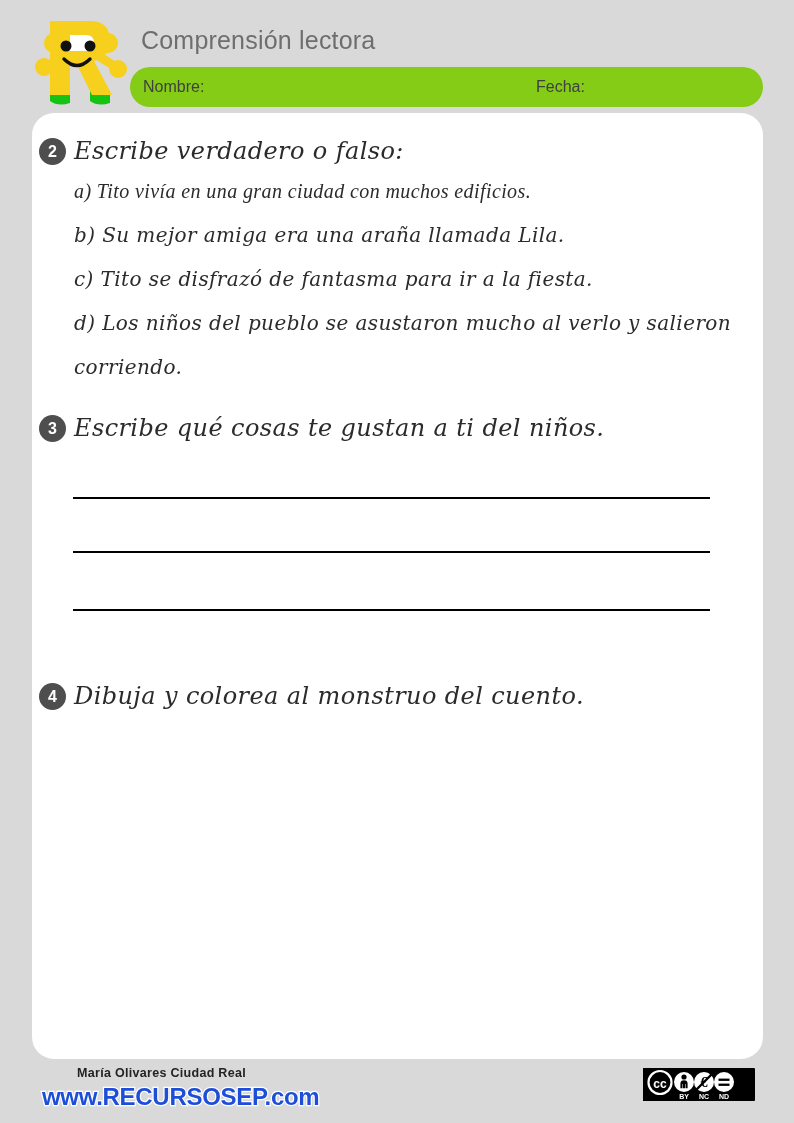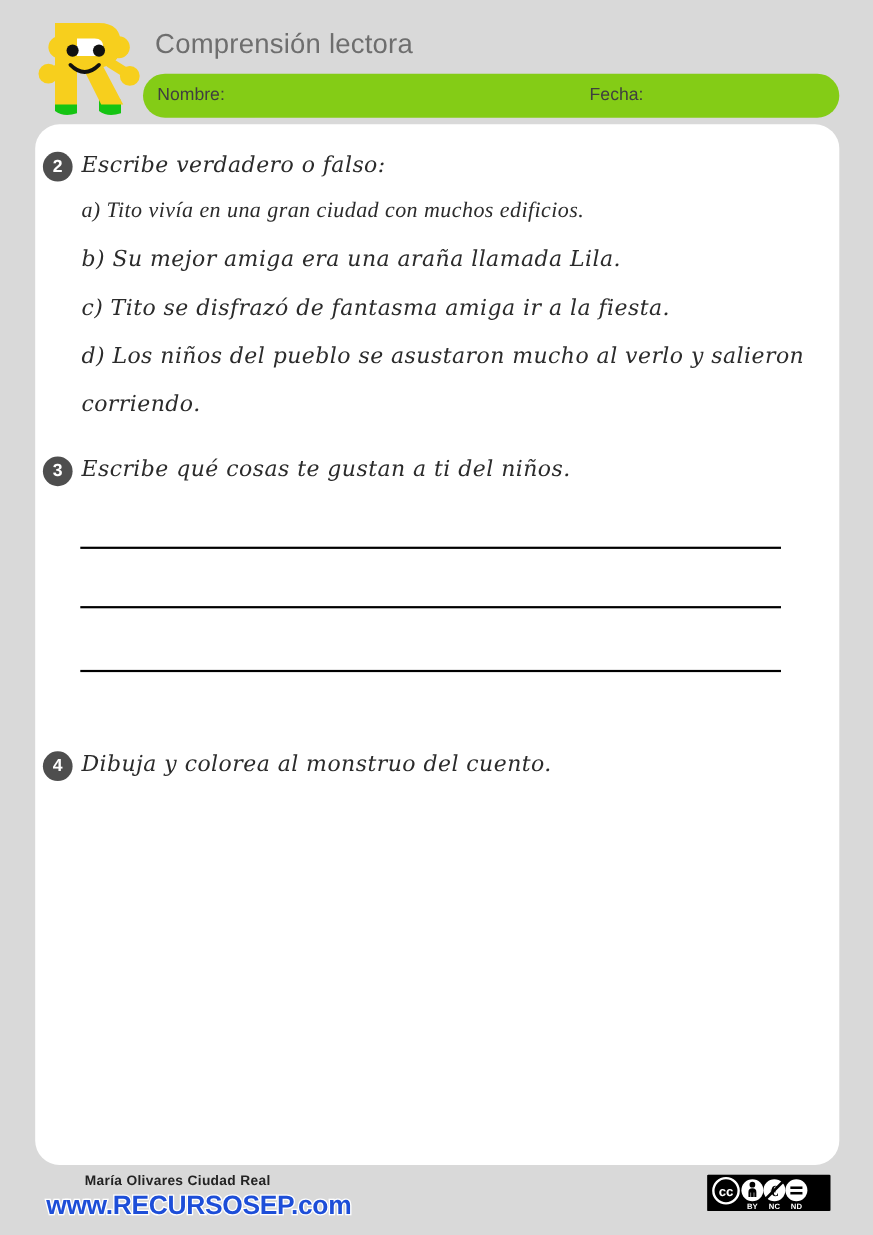--- a/index.html
+++ b/index.html
@@ -107,21 +107,21 @@
     text-align: center;
     line-height: 27px;
   }
 
   .prompt {
     position: absolute;
     left: 42px;
     top: -1px;
     font-family: "URW Chancery L", "DejaVu Serif", serif;
     font-style: italic;
-    font-size: 20px;
+    font-size: 24px;
     color: #2b2b2b;
     white-space: nowrap;
     letter-spacing: 0.4px;
   }
 
   .tf-item {
     position: absolute;
     left: 42px;
     font-family: "URW Chancery L", "DejaVu Serif", serif;
     font-style: italic;
@@ -240,21 +240,21 @@
   </div>
 </div>
 
 <div id="worksheet-card">
 
   <div class="exercise" id="exercise-2">
     <div class="num-badge">2</div>
     <div class="prompt">Escribe verdadero o falso:</div>
     <div class="tf-item" id="tf-a">a) Tito vivía en una gran ciudad con muchos edificios.</div>
     <div class="tf-item" id="tf-b">b) Su mejor amiga era una araña llamada Lila.</div>
-    <div class="tf-item" id="tf-c">c) Tito se disfrazó de fantasma amiga ir a la fiesta.</div>
+    <div class="tf-item" id="tf-c">c) Tito se disfrazó de fantasma para ir a la fiesta.</div>
     <div class="tf-item" id="tf-d">d) Los niños del pueblo se asustaron mucho al verlo y salieron corriendo.</div>
   </div>
 
   <div class="exercise" id="exercise-3">
     <div class="num-badge">3</div>
     <div class="prompt">Escribe qué cosas te gustan a ti del niños.</div>
     <div class="write-line" id="write-line-1"></div>
     <div class="write-line" id="write-line-2"></div>
     <div class="write-line" id="write-line-3"></div>
   </div>

